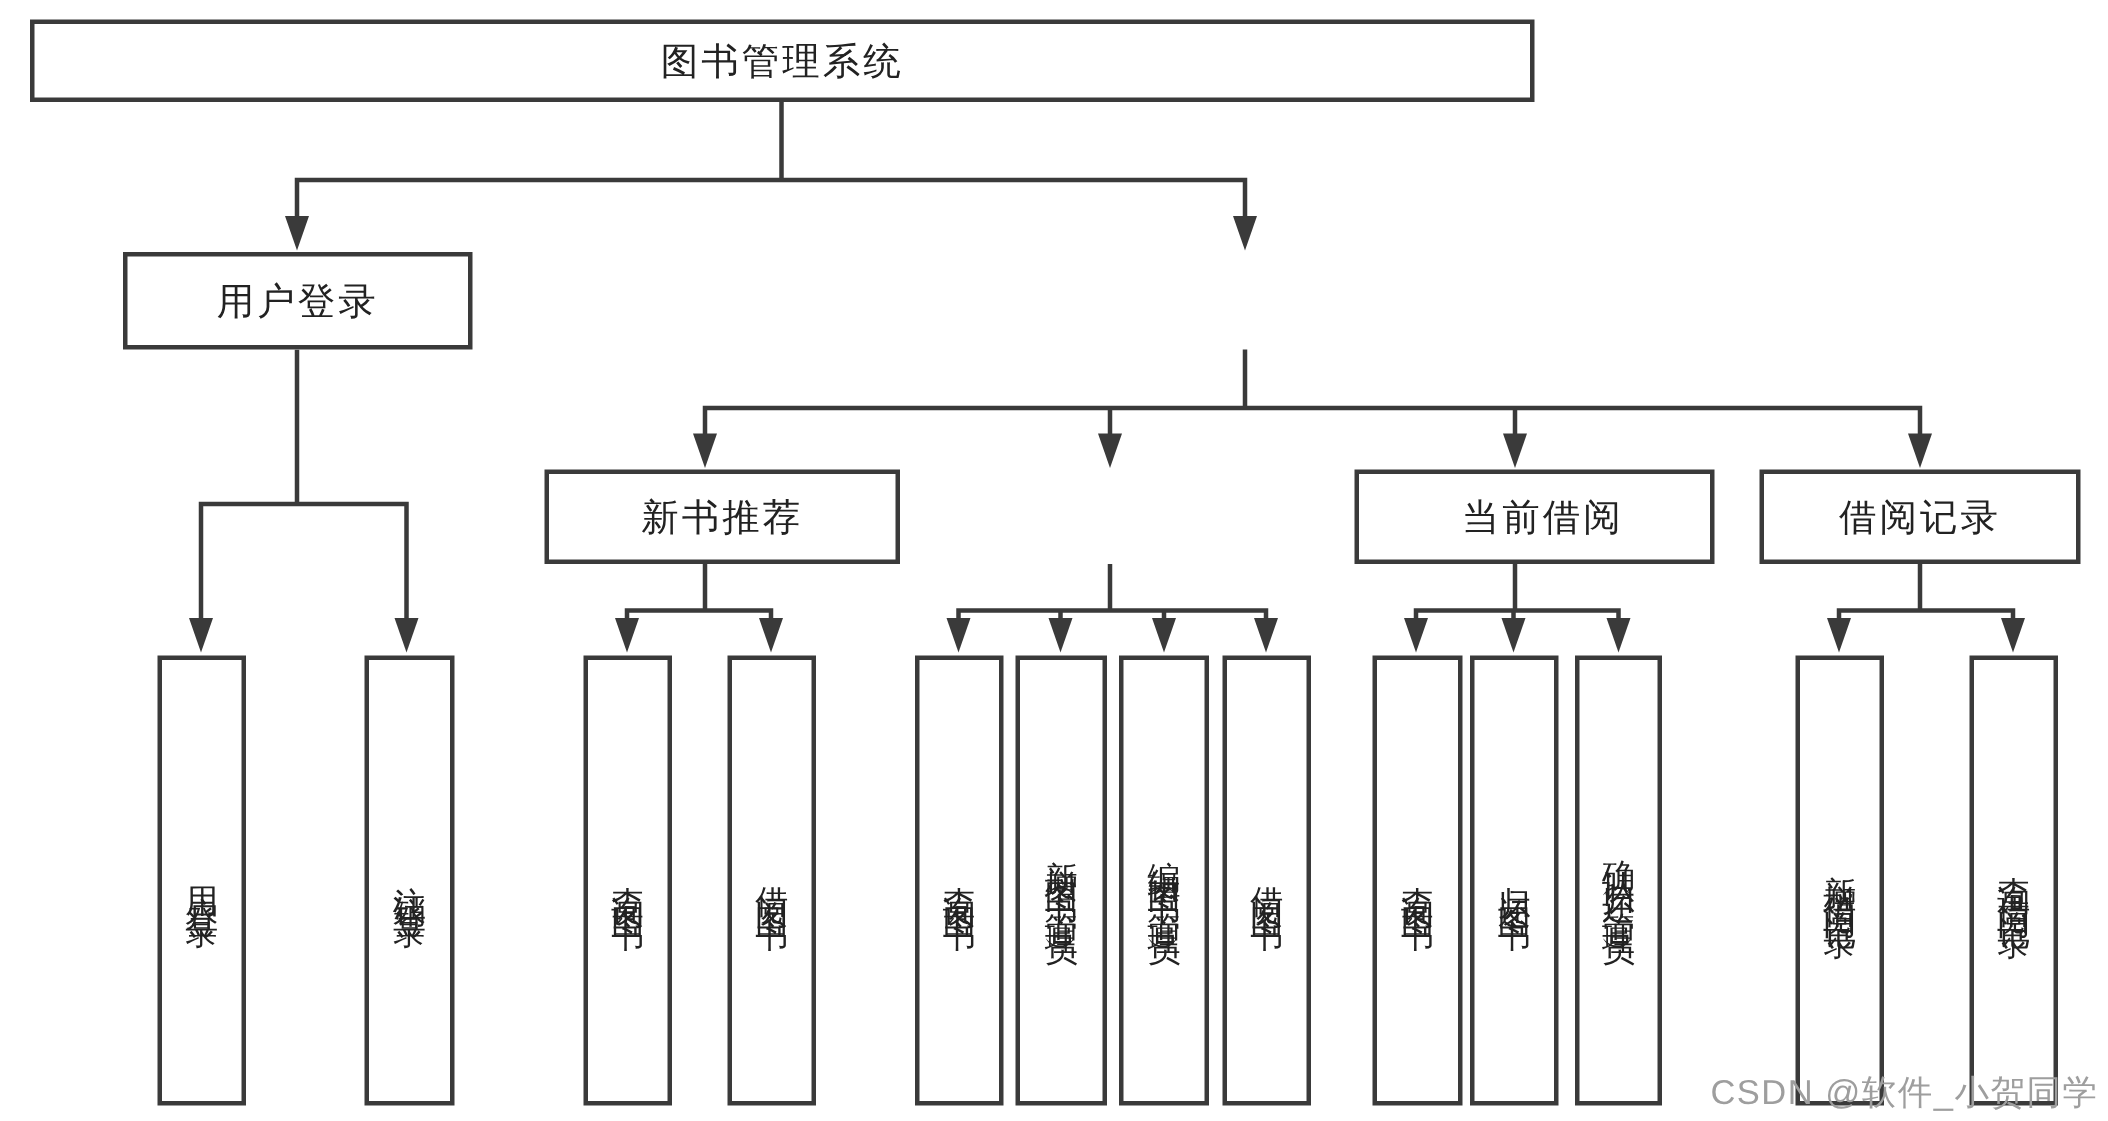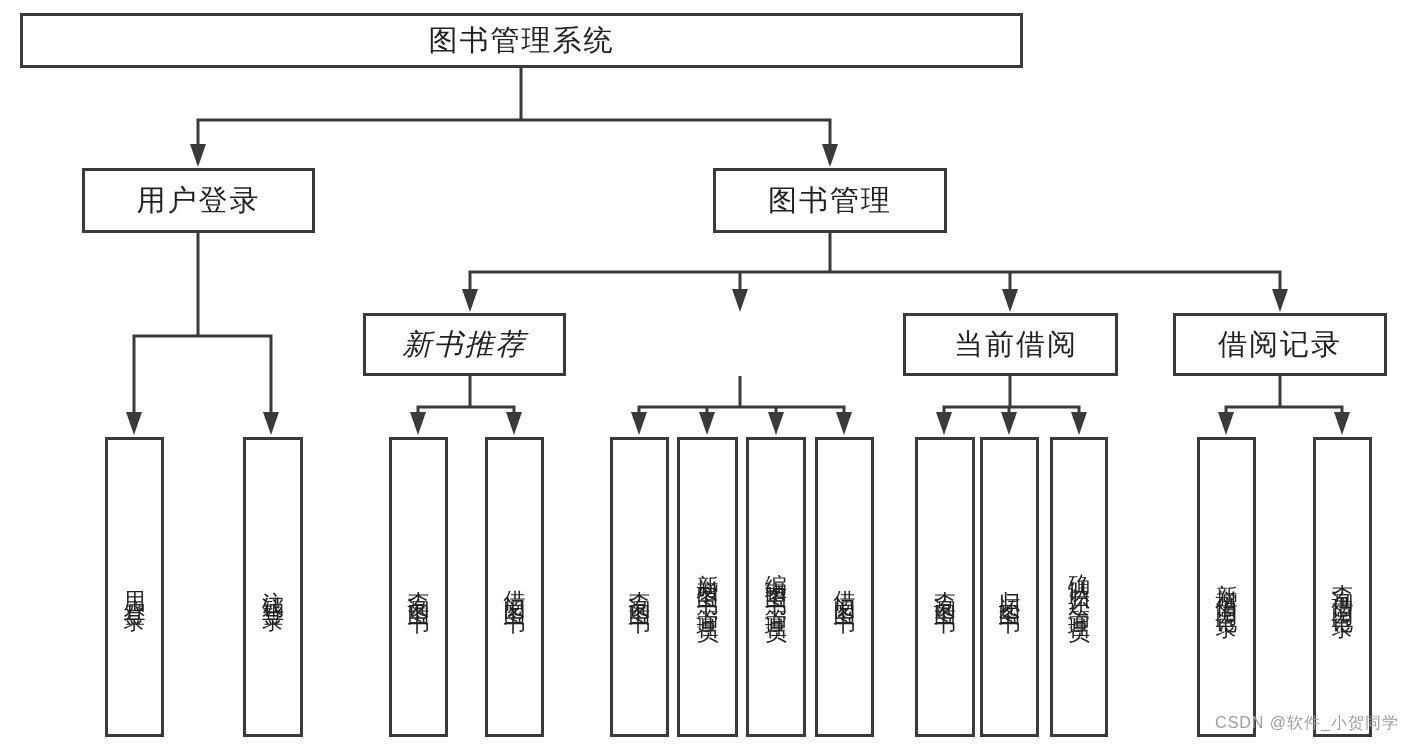--- a/index.html
+++ b/index.html
@@ -26,64 +26,64 @@
     position: absolute;
     box-sizing: border-box;
     border: 3px solid #3a3a3a;
     background: #ffffff;
     display: flex;
     align-items: center;
     justify-content: center;
     color: #222222;
   }
   .hbox span {
-    font-size: 29px;
+    font-size: 25px;
     letter-spacing: 2px;
     color: #222222;
     white-space: nowrap;
   }
   .leaf span {
     writing-mode: vertical-rl;
     text-orientation: mixed;
     font-size: 22px;
     letter-spacing: 7px;
     line-height: 1;
     color: #222222;
   }
   
   .n-root  { left: 20px;  top: 13px;  width: 1003px; height: 55px; }
   
   .n-login { left: 82px;  top: 168px; width: 233px;  height: 65px; }
   .n-mgmt  { left: 713px; top: 168px; width: 234px;  height: 65px; }
   
   .n-l3    { top: 313px; height: 63px; }
-  .n-newb  { left: 363px;  width: 203px; font-style: italic; }
+  .n-newb  { left: 363px;  width: 237px; }
   .n-borr  { left: 633px;  width: 215px; }
-  .n-curr  { left: 903px;  width: 215px; padding-left: 11px; }
+  .n-curr  { left: 903px;  width: 240px; padding-left: 11px; }
   .n-recs  { left: 1173px; width: 214px; align-items: center; }
   
   .leaf    { top: 437px; height: 300px; }
   .lf-a1 { left: 105px;  width: 59px; }
   .lf-a2 { left: 243px;  width: 60px; }
   .lf-b1 { left: 389px;  width: 59px; }
   .lf-b2 { left: 485px;  width: 59px; }
   .lf-c1 { left: 610px;  width: 59px; }
   .lf-c2 { left: 677px;  width: 61px; }
   .lf-c3 { left: 746px;  width: 60px; }
   .lf-c4 { left: 815px;  width: 59px; }
   .lf-d1 { left: 915px;  width: 60px; }
   .lf-d2 { left: 980px;  width: 59px; }
   .lf-d3 { left: 1050px; width: 58px; }
   .lf-e1 { left: 1197px; width: 59px; }
   .lf-e2 { left: 1313px; width: 59px; }
   .watermark {
     position: absolute;
     right: 6px;
     top: 713px;
-    font-size: 16px;
+    font-size: 23px;
     letter-spacing: 1px;
     color: #9e9e9e;
     white-space: nowrap;
   }
 </style>
 </head>
 <body>
 
 <div class="stage">
 
@@ -126,23 +126,20 @@
       <polygon points="1334,412 1350,412 1342,435"></polygon>
     </g>
   </svg>
 
   <div class="node hbox n-root">
     <span>图书管理系统</span>
   </div>
 
   <div class="node hbox n-login">
     <span>用户登录</span>
-  </div>
-  <div class="node hbox n-mgmt">
-    <span>图书管理</span>
   </div>
 
   <div class="node hbox n-l3 n-newb">
     <span>新书推荐</span>
   </div>
   <div class="node hbox n-l3 n-curr">
     <span>当前借阅</span>
   </div>
   <div class="node hbox n-l3 n-recs">
     <span>借阅记录</span>

